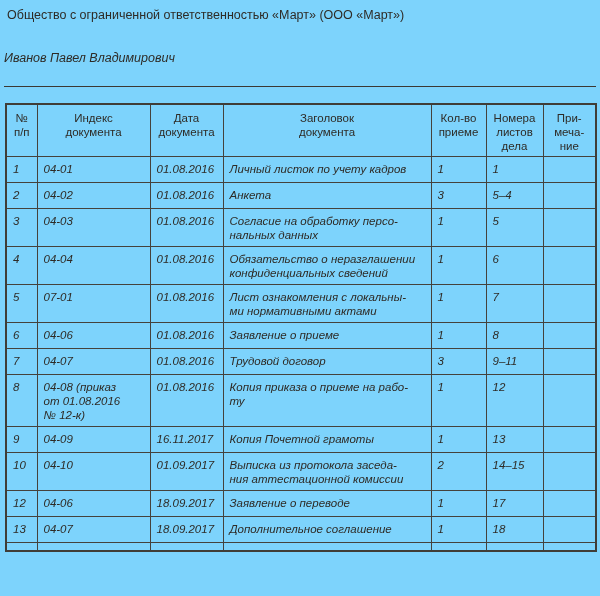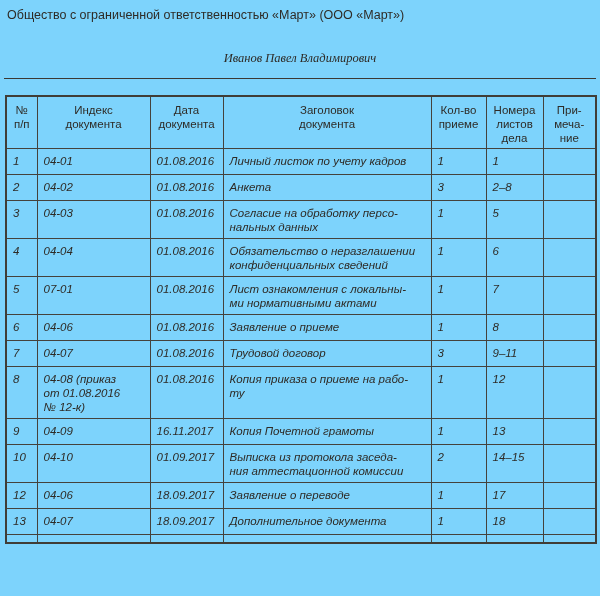--- a/index.html
+++ b/index.html
@@ -36,23 +36,22 @@
     display: inline-block;
     font-style: italic;
     font-weight: bold;
     border-bottom: 1.5px solid #2e2b26;
     padding: 0 14px 1px 6px;
     margin-left: 2px;
   }
   .name-block {
     margin: 25px 4px 0 4px;
     border-bottom: 1.5px solid #3b3833;
-    text-align: center;
-    padding-bottom: 12px;
-    font-family: Liberation Serif, serif;
+    text-align: left;
+    padding-bottom: 20px;
   }
   .employee-name {
     font-size: 12.5px;
     font-style: italic;
     color: #2e2b26;
   }
   table.opis {
     margin: 16px 0 0 5px;
     width: 590px;
     border-collapse: collapse;
@@ -141,21 +140,21 @@
           <td>1</td>
           <td>1</td>
           <td></td>
         </tr>
         <tr>
           <td>2</td>
           <td>04-02</td>
           <td>01.08.2016</td>
           <td>Анкета</td>
           <td>3</td>
-          <td>2–8</td>
+          <td>5–4</td>
           <td></td>
         </tr>
         <tr>
           <td>3</td>
           <td>04-03</td>
           <td>01.08.2016</td>
           <td>Согласие на обработку персо-
 нальных данных</td>
           <td>1</td>
           <td>5</td>
@@ -236,21 +235,21 @@
           <td>18.09.2017</td>
           <td>Заявление о переводе</td>
           <td>1</td>
           <td>17</td>
           <td></td>
         </tr>
         <tr>
           <td>13</td>
           <td>04-07</td>
           <td>18.09.2017</td>
-          <td>Дополнительное документа</td>
+          <td>Дополнительное соглашение</td>
           <td>1</td>
           <td>18</td>
           <td></td>
         </tr>
         <tr class="partial-row">
           <td></td>
           <td></td>
           <td></td>
           <td></td>
           <td></td>

